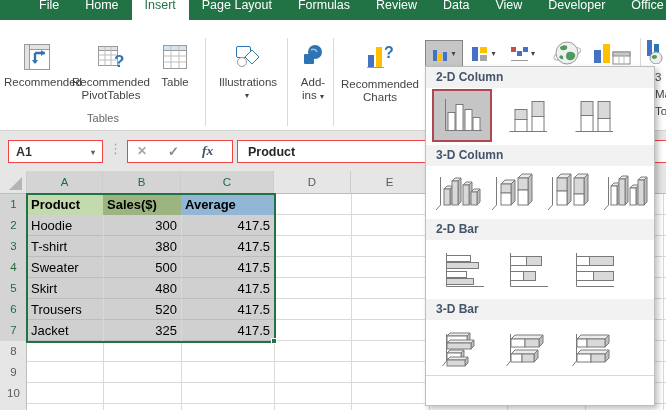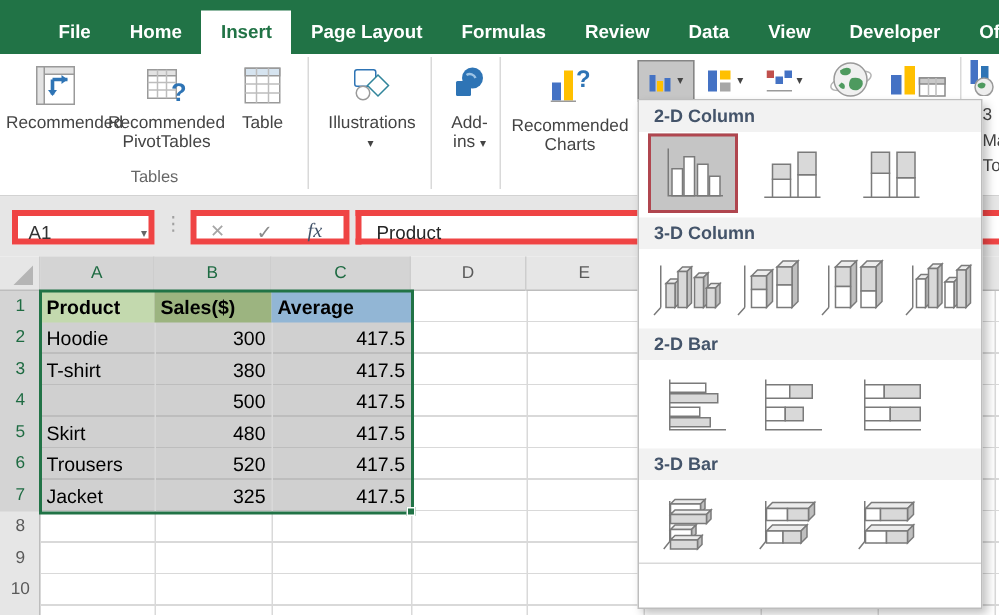--- a/index.html
+++ b/index.html
@@ -1,34 +1,34 @@
 <!DOCTYPE html>
 <html><head>
 <meta charset="utf-8">
 <style>
   html,body{margin:0;padding:0;background:#fff;}
   #app{position:relative;width:666px;height:410px;overflow:hidden;
        font-family:"Liberation Sans",sans-serif;background:#fff;
        -webkit-font-smoothing:antialiased;}
   .a{position:absolute;box-sizing:border-box;}
   
-  #tabbar{left:0;top:0;width:666px;height:36px;background:#217346;display:flex;align-items:flex-end;padding-left:26px;font-weight:bold;}
+  #tabbar{left:0;top:0;width:666px;height:20px;background:#217346;display:flex;align-items:flex-end;padding-left:26px;}
   .tab{color:#fff;font-size:12.5px;padding:7px 13px 8px 13px;white-space:nowrap;cursor:default;}
   .tab.sel{background:#fff;color:#217346;}
   
   #ribbon{left:0;top:36px;width:666px;height:95px;background:#fff;border-bottom:1px solid #d2d2d2;}
   .biglabel{font-size:11.5px;color:#444;text-align:center;line-height:13px;}
   .grplabel{font-size:11px;color:#666;text-align:center;}
   .divider{width:1px;background:#d9d9d9;}
   .arrow{color:#444;font-size:8px;line-height:8px;}
   .smallbtn{display:flex;align-items:center;justify-content:center;gap:3px;}
   .pressed{background:#c6c6c6;border:1px solid #868686;}
   
   #fbar{left:0;top:131px;width:666px;height:40px;background:#e6e6e6;}
-  .whitebox{background:#fff;border:4px solid #ef4444;}
+  .whitebox{background:#fff;border:1px solid #ef4444;font-weight:bold;}
   
   .hdrcell{font-size:11.5px;text-align:center;line-height:23px;border-right:1px solid #cdcdcd;}
   .rownum{font-size:11.5px;text-align:center;line-height:21px;width:27px;height:21px;}
   .cell{font-size:13px;line-height:21px;height:21px;color:#000;white-space:nowrap;overflow:hidden;}
   .cl{text-align:left;padding-left:4px;}
   .cr{text-align:right;padding-right:4px;}
   .b{font-weight:bold;}
   #grid{left:27px;top:194px;width:639px;height:216px;
         background-image:repeating-linear-gradient(to bottom,transparent 0 20px,#d9d9d9 20px 21px);}
   .vline{top:0;width:1px;height:216px;background:#d9d9d9;}
@@ -253,20 +253,21 @@
     <div class="a cell cl b" style="left:154px;top:0;width:93px;background:#92b6d5;">Average</div>
 
     <div class="a cell cl" style="left:0;top:21px;width:76px;">Hoodie</div>
     <div class="a cell cr" style="left:76px;top:21px;width:78px;">300</div>
     <div class="a cell cr" style="left:154px;top:21px;width:93px;">417.5</div>
 
     <div class="a cell cl" style="left:0;top:42px;width:76px;">T-shirt</div>
     <div class="a cell cr" style="left:76px;top:42px;width:78px;">380</div>
     <div class="a cell cr" style="left:154px;top:42px;width:93px;">417.5</div>
 
+    <div class="a cell cl" style="left:0;top:63px;width:76px;">Sweater</div>
     <div class="a cell cr" style="left:76px;top:63px;width:78px;">500</div>
     <div class="a cell cr" style="left:154px;top:63px;width:93px;">417.5</div>
 
     <div class="a cell cl" style="left:0;top:84px;width:76px;">Skirt</div>
     <div class="a cell cr" style="left:76px;top:84px;width:78px;">480</div>
     <div class="a cell cr" style="left:154px;top:84px;width:93px;">417.5</div>
 
     <div class="a cell cl" style="left:0;top:105px;width:76px;">Trousers</div>
     <div class="a cell cr" style="left:76px;top:105px;width:78px;">520</div>
     <div class="a cell cr" style="left:154px;top:105px;width:93px;">417.5</div>

